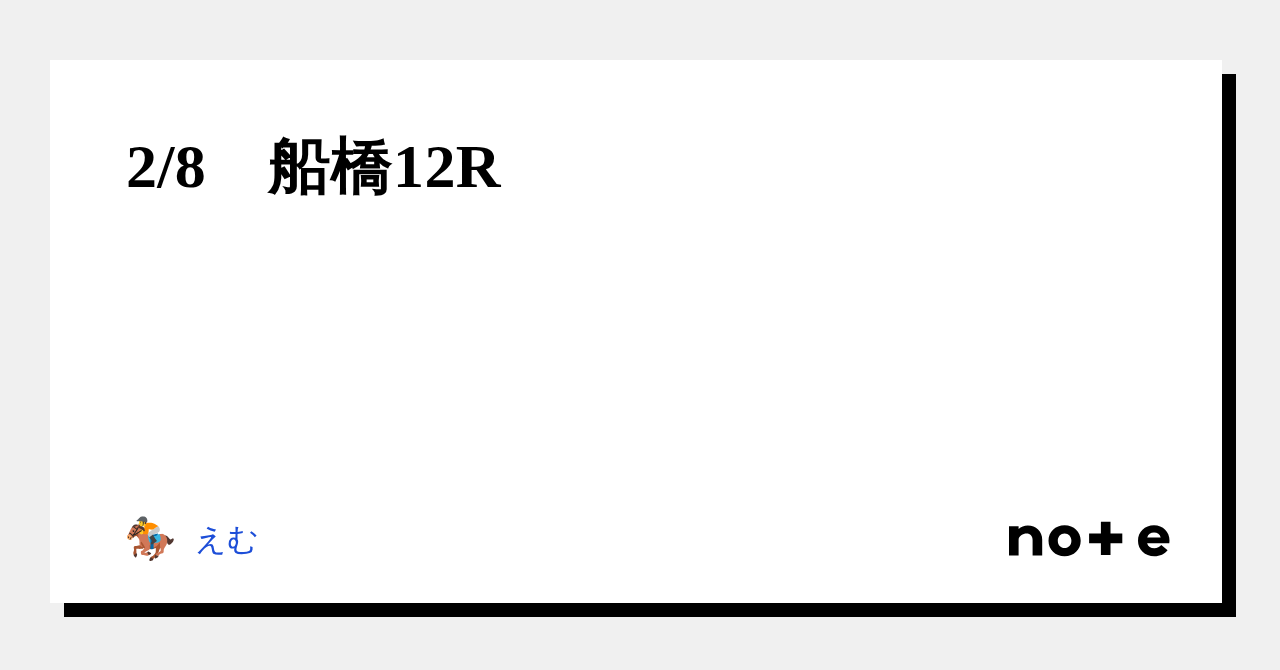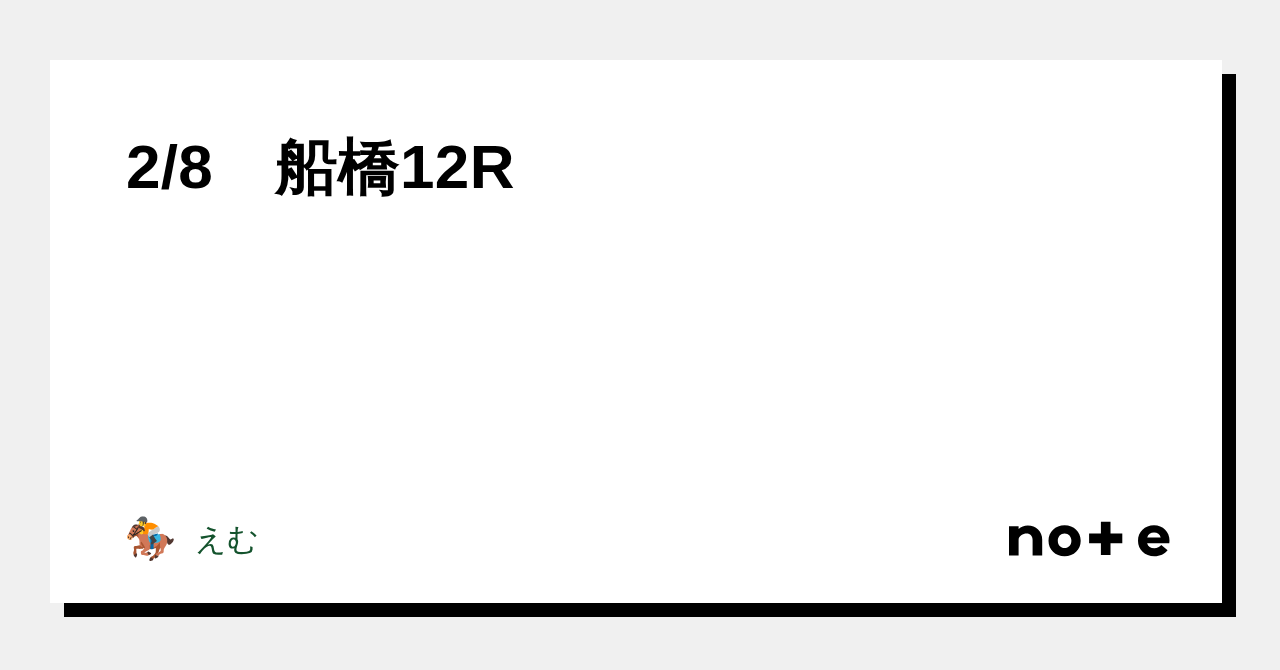--- a/index.html
+++ b/index.html
@@ -35,20 +35,21 @@
   
   .card {
     position: absolute;
     left: 50px;
     top: 60px;
     width: 1172px;
     height: 543px;
     background: #ffffff;
     box-sizing: border-box;
     padding: 0;
+    font-family: Liberation Serif, serif;
   }
 
   
   .card-title {
     position: absolute;
     left: 76px;
     top: 65px;
     right: 60px;
     margin: 0;
     font-size: 62px;
@@ -85,21 +86,21 @@
     align-items: center;
     justify-content: center;
     font-size: 42px;
     line-height: 1;
     user-select: none;
   }
 
   .author-name {
     font-size: 31px;
     font-weight: 400;
-    color: #14532d;
+    color: #1d4ed8;
     line-height: 1;
     letter-spacing: 0.01em;
   }
 
   .brand-logo {
     display: block;
   }
   .brand-logo svg {
     display: block;
   }

